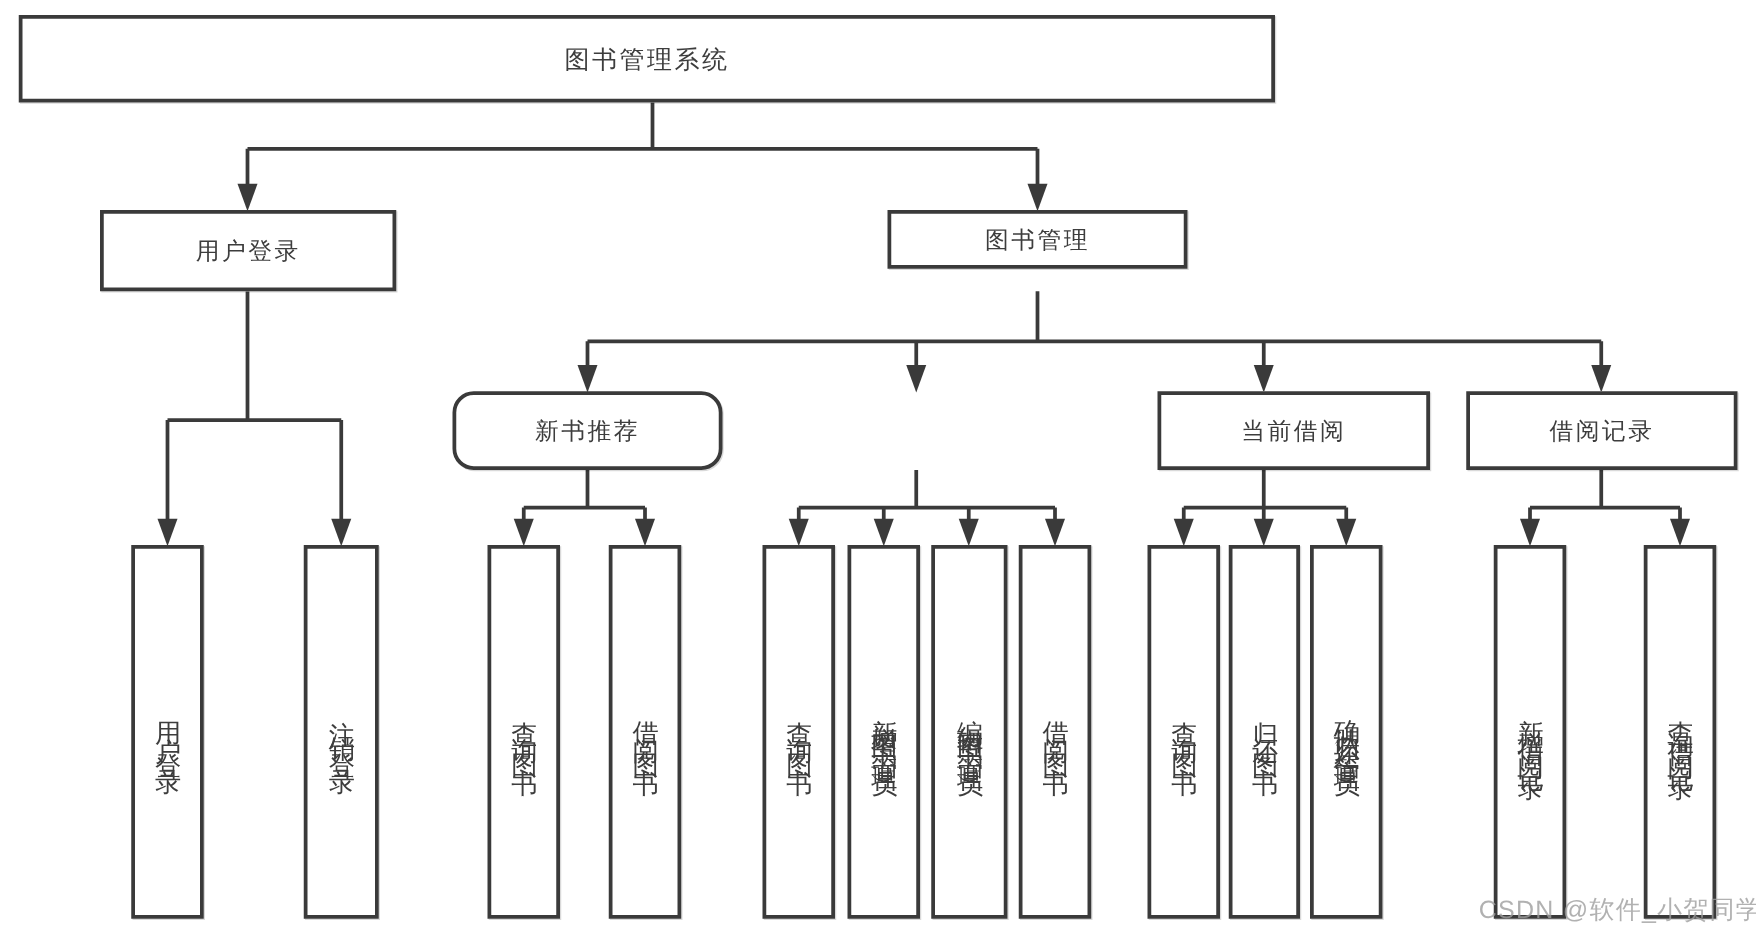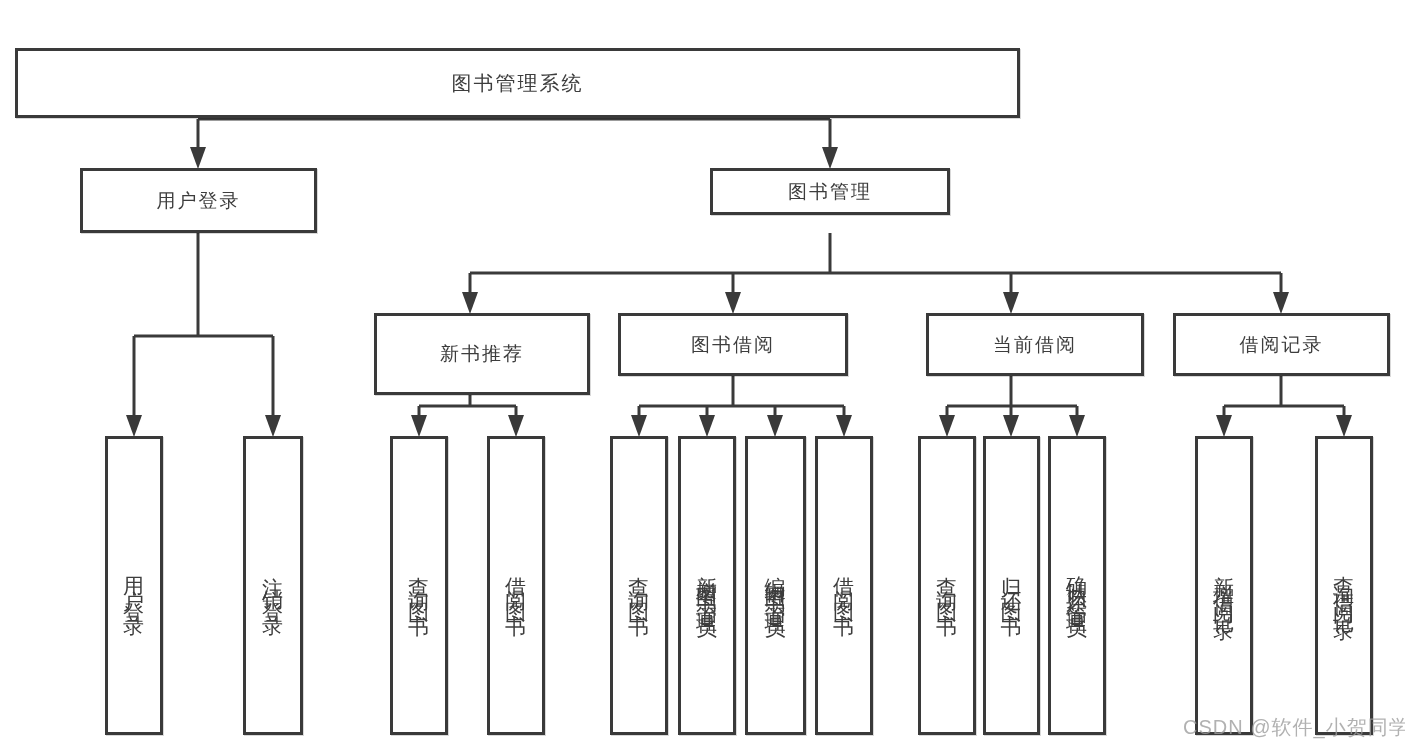--- a/index.html
+++ b/index.html
@@ -132,36 +132,33 @@
       <polygon points="767,415 783,415 775,437"></polygon>
       <polygon points="836,415 852,415 844,437"></polygon>
       <polygon points="939,415 955,415 947,437"></polygon>
       <polygon points="1003,415 1019,415 1011,437"></polygon>
       <polygon points="1069,415 1085,415 1077,437"></polygon>
       <polygon points="1216,415 1232,415 1224,437"></polygon>
       <polygon points="1336,415 1352,415 1344,437"></polygon>
     </g>
   </svg>
 
-  <div class="hbox" style="left:15px; top:12px; width:1005px; height:70px; font-size:20px;margin-top:36px;">
+  <div class="hbox" style="left:15px; top:12px; width:1005px; height:70px; font-size:20px;">
     <span>图书管理系统</span>
   </div>
 
   <div class="hbox" style="left:80px; top:168px; width:237px; height:65px;">
     <span>用户登录</span>
   </div>
   <div class="hbox" style="left:710px; top:168px; width:240px; height:47px;">
     <span>图书管理</span>
   </div>
 
-  <div class="hbox" style="left:374px; top:313px; width:216px; height:82px;">
+  <div class="hbox" style="left:362px; top:313px; width:216px; height:63px;border-radius:17px;">
     <span>新书推荐</span>
-  </div>
-  <div class="hbox" style="left:618px; top:313px; width:230px; height:63px;">
-    <span>图书借阅</span>
   </div>
   <div class="hbox" style="left:926px; top:313px; width:218px; height:63px;">
     <span>当前借阅</span>
   </div>
   <div class="hbox" style="left:1173px; top:313px; width:217px; height:63px;">
     <span>借阅记录</span>
   </div>
 
   <div class="vbox" style="left:105px; width:58px;">
     <span class="vlabel ls-wide">用户登录</span>

